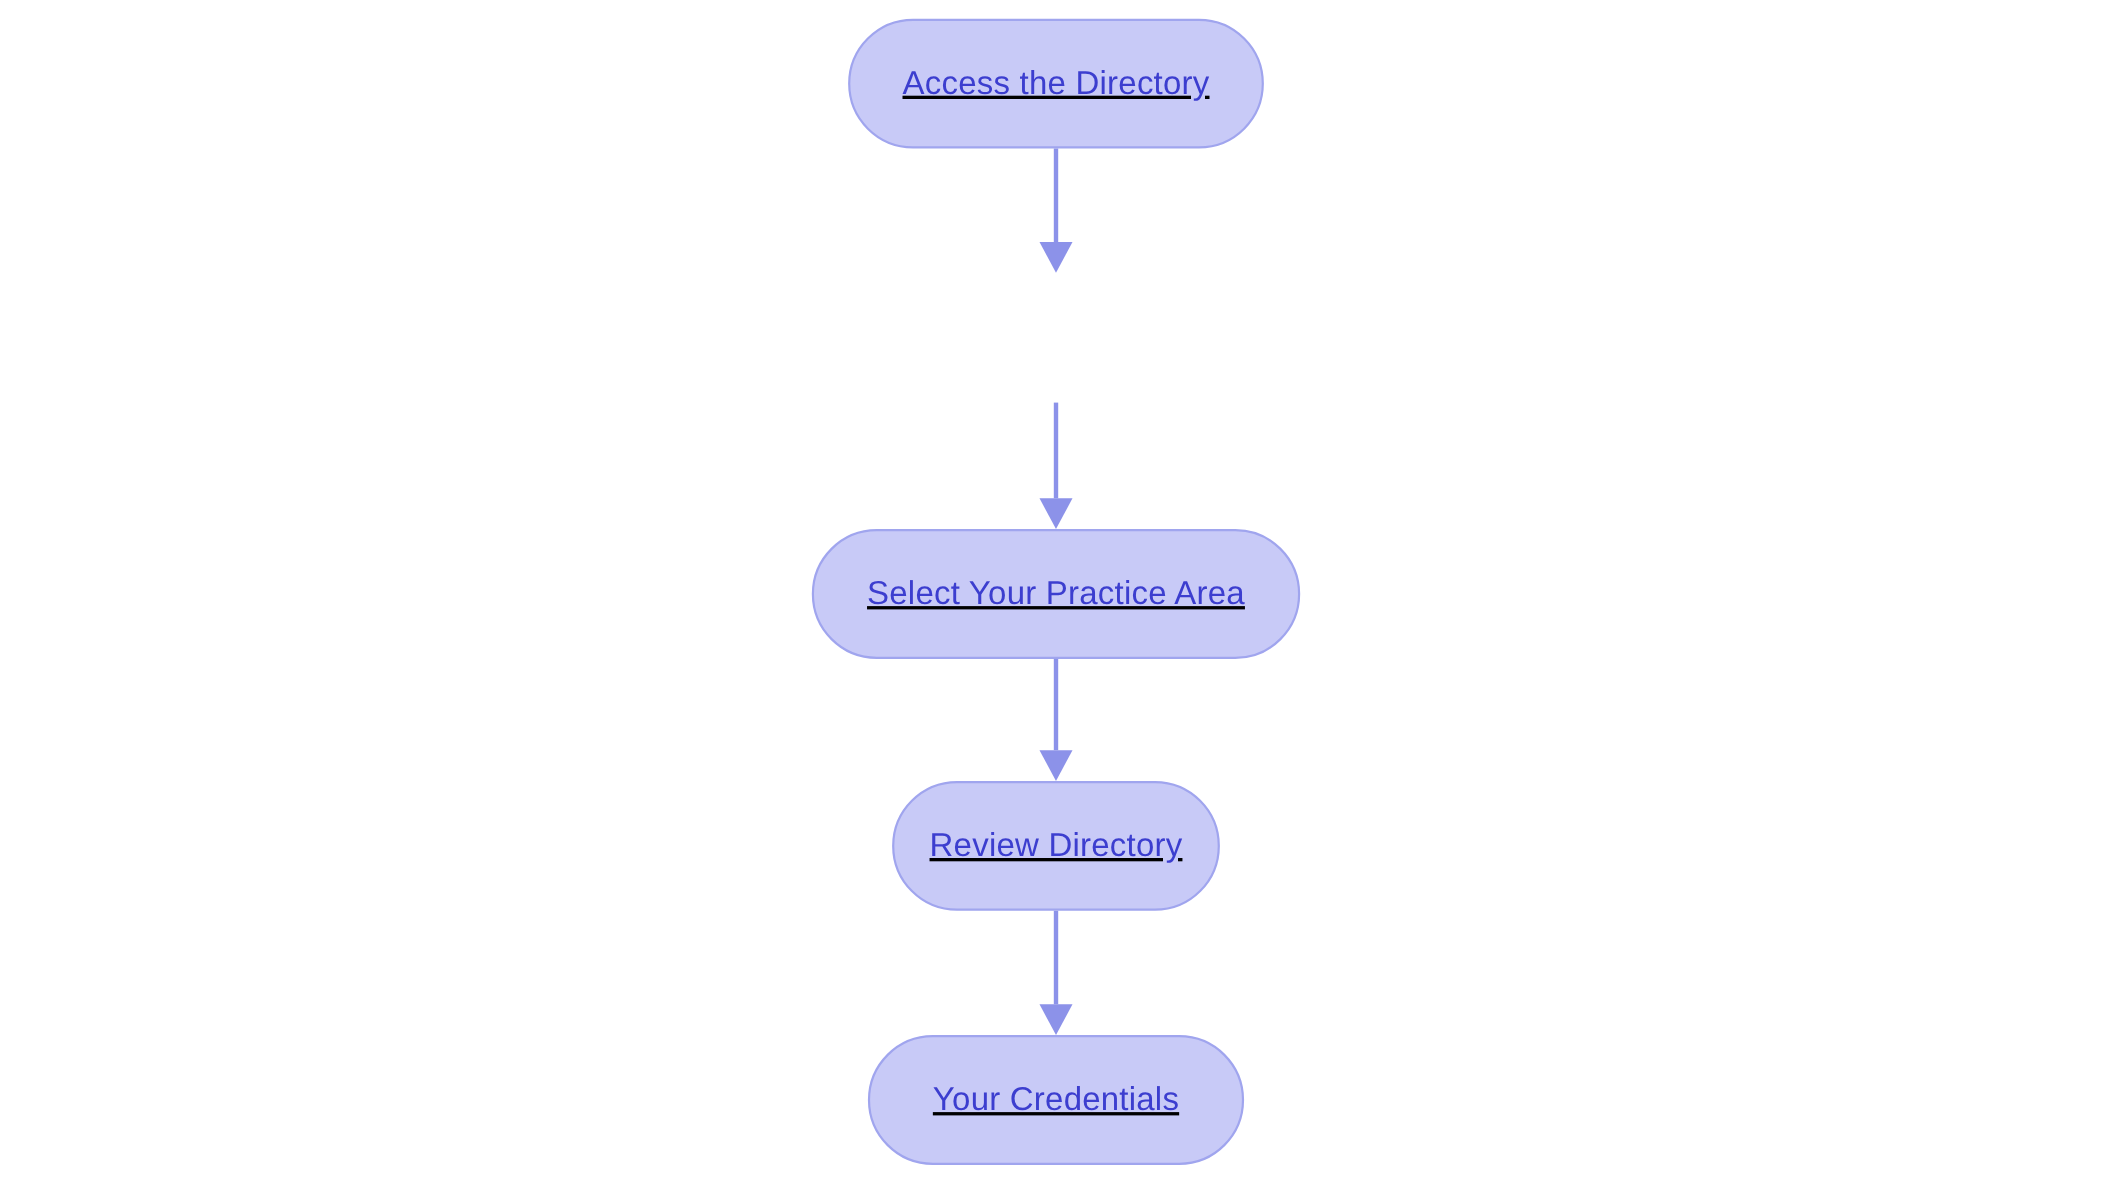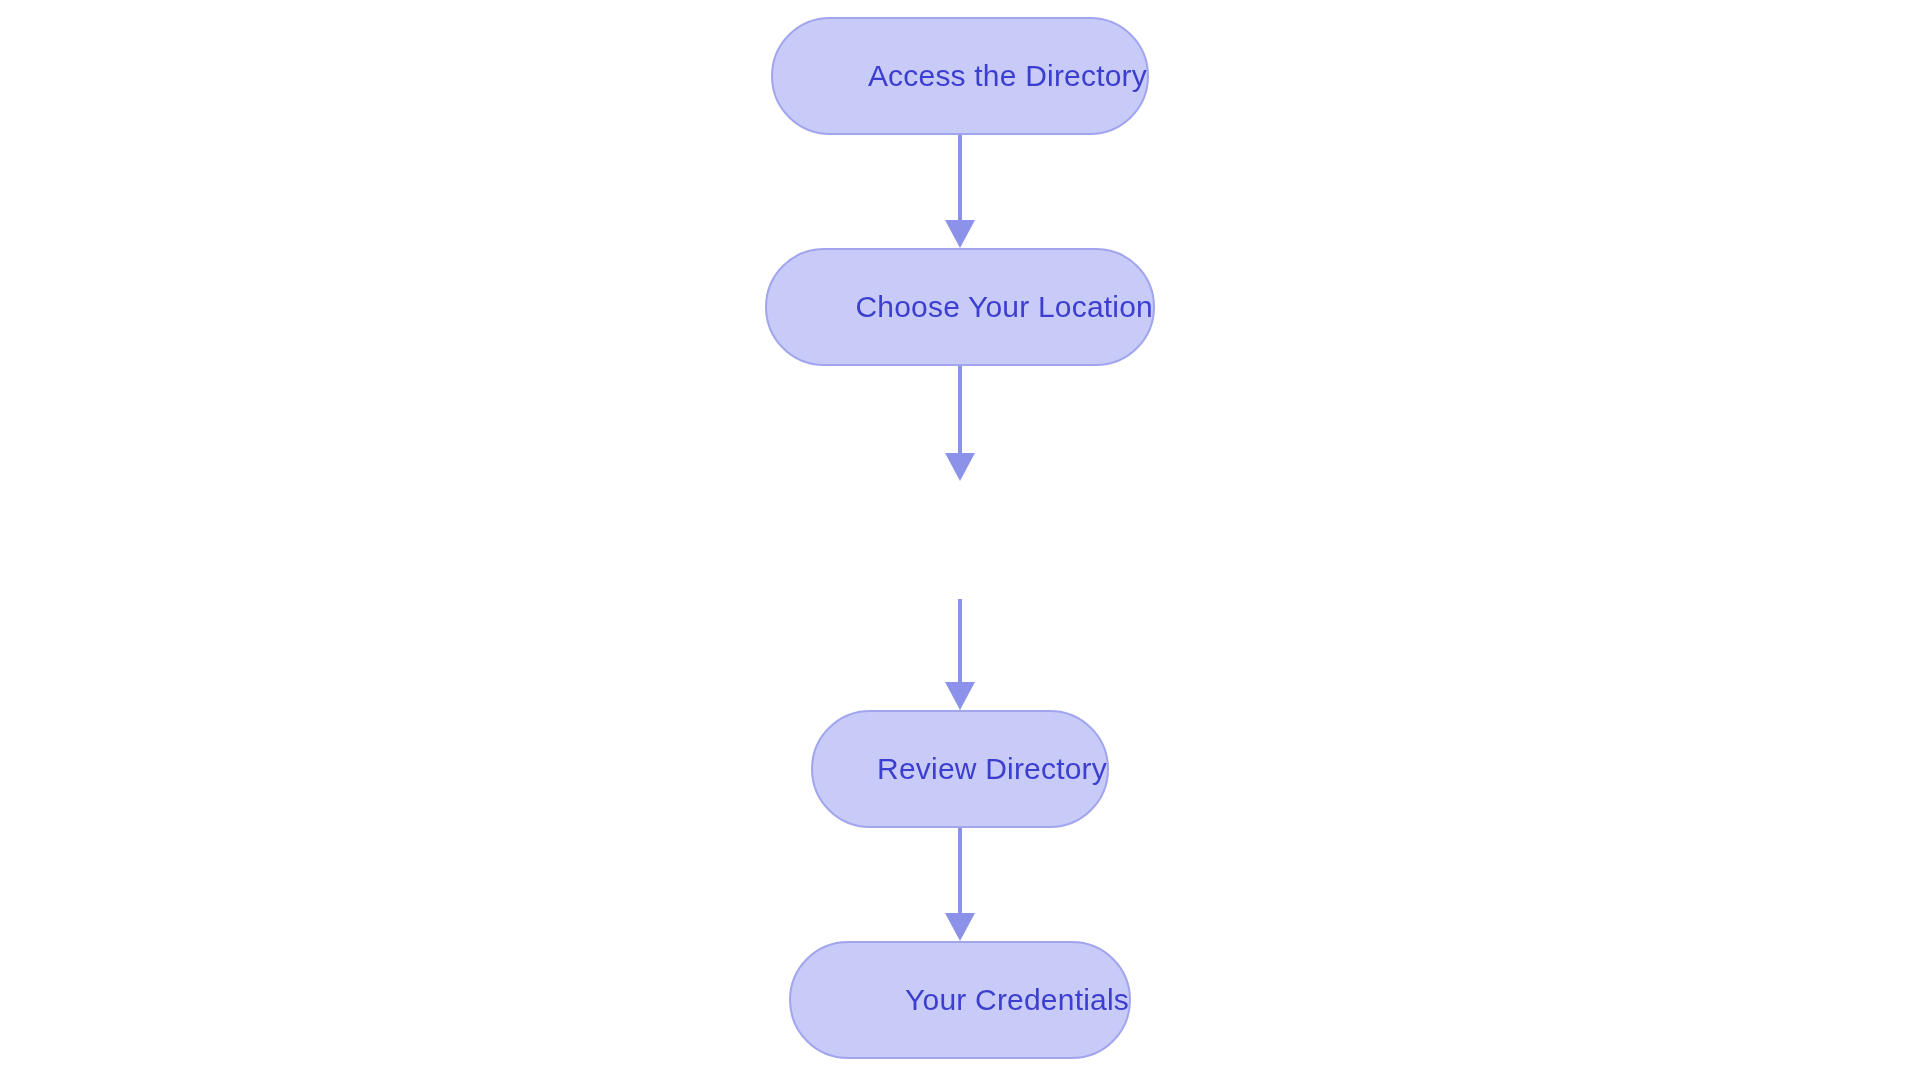--- a/index.html
+++ b/index.html
@@ -25,21 +25,22 @@
   .node{
     position:absolute;
     left:50%;
     transform:translateX(-50%);
     height:118px;
     background:var(--node_fill);
     border:2px solid var(--node_border);
     border-radius:59px;
     display:flex;
     align-items:center;
-    justify-content:flex-end;
+    justify-content:center;
+    text-decoration:underline;
   }
   .node-label{
     color:var(--text_color);
     font-size:30px;
     line-height:1;
     white-space:nowrap;
     letter-spacing:0.2px;
   }
   .arrow{
     position:absolute;
@@ -69,29 +70,29 @@
 
   <div class="node" style="top:17px;width:378px">
     <span class="node-label">Access the Directory</span>
   </div>
 
   <div class="arrow" style="top:135px;height:113px">
     <div class="arrow-line"></div>
     <div class="arrow-head"></div>
   </div>
 
-  <div class="node" style="top:248px;width:390px">
-    <span class="node-label">Choose Your Location</span>
-  </div>
 
   <div class="arrow" style="top:366px;height:115px">
     <div class="arrow-line"></div>
     <div class="arrow-head"></div>
   </div>
 
+  <div class="node" style="top:481px;width:444px">
+    <span class="node-label">Select Your Practice Area</span>
+  </div>
 
   <div class="arrow" style="top:599px;height:111px">
     <div class="arrow-line"></div>
     <div class="arrow-head"></div>
   </div>
 
   <div class="node" style="top:710px;width:298px">
     <span class="node-label">Review Directory</span>
   </div>
 

